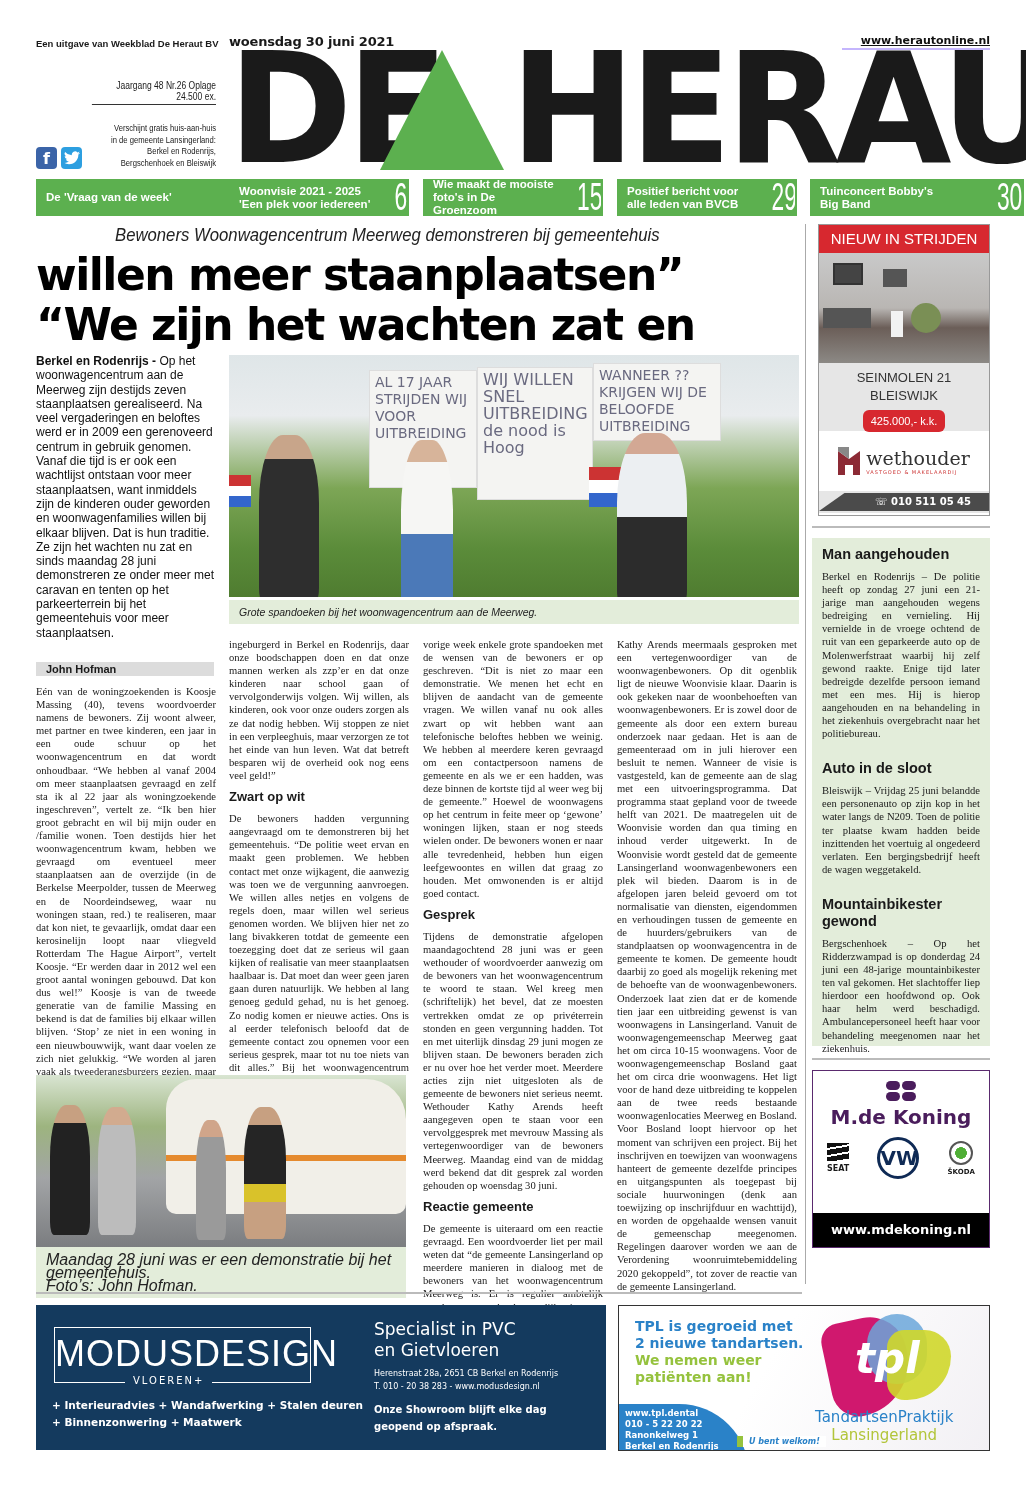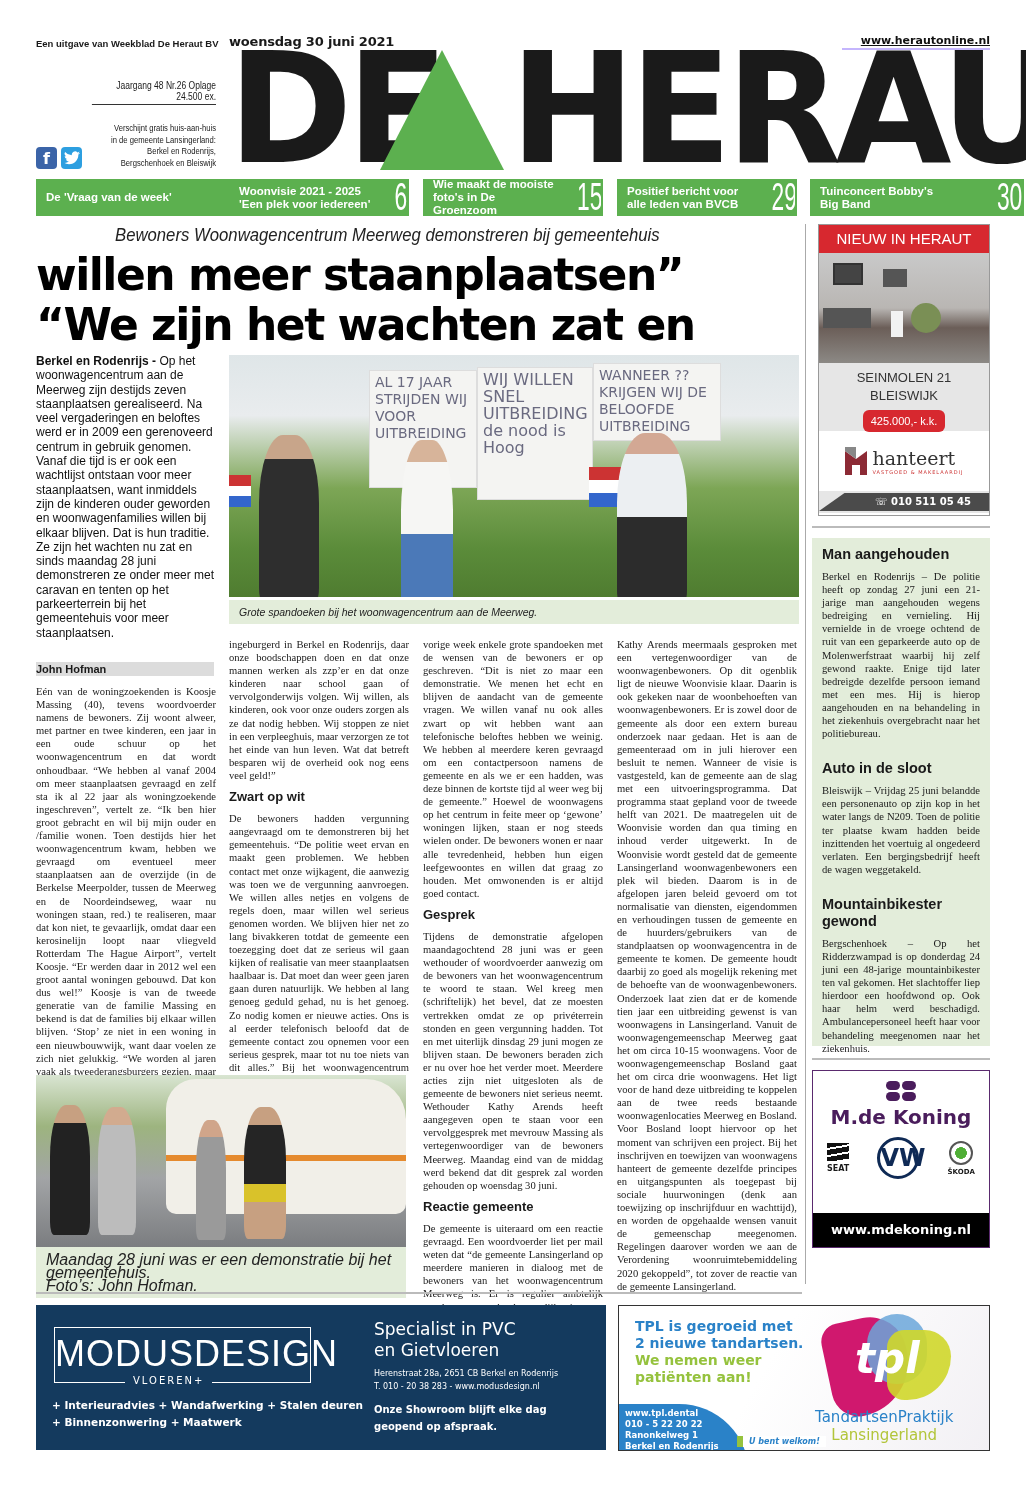--- a/index.html
+++ b/index.html
@@ -20,21 +20,21 @@
 .tri{position:absolute;left:152px;top:2px;width:0;height:0;border-left:62px solid transparent;border-right:62px solid transparent;border-bottom:120px solid #5cb04f}
 
 .teaser{top:179px;height:37px;background:#5cb04f;color:#fff;display:flex;align-items:center;justify-content:space-between;padding:0 0 0 10px;font-family:"Liberation Sans",sans-serif;font-weight:bold;font-size:11.5px;line-height:13px}
 .teaser .num{font-size:38px;font-weight:normal;line-height:37px;transform:scaleX(.6);transform-origin:right;margin-right:2px;height:37px;overflow:hidden}
 
 .kicker{left:115px;top:224px;font-style:italic;font-size:19px;font-family:"Liberation Sans",sans-serif;font-weight:normal;color:#222;transform:scaleX(.88);transform-origin:left}
 .headline{left:36px;top:250px;font-family:"DejaVu Sans",sans-serif;font-weight:900;font-size:44px;line-height:50px;letter-spacing:-1.5px;color:#000}
 
 .col{font-size:10.6px;line-height:13.1px;text-align:justify;hyphens:auto}
 .intro{left:36px;top:354px;width:180px;font-family:"Liberation Sans",sans-serif;font-size:12px;line-height:14.3px;color:#111}
-.byline{left:36px;top:662px;width:178px;height:14px;background:#dcdcdc;font-family:"Liberation Sans",sans-serif;font-weight:bold;font-size:11px;line-height:14px}
+.byline{left:36px;top:662px;width:178px;height:14px;background:#dcdcdc;font-family:"Liberation Sans",sans-serif;font-weight:bold;font-size:11px;padding-left:10px;line-height:14px}
 .subh{font-family:"Liberation Sans",sans-serif;font-weight:bold;font-size:13px;margin:8px 0 9px;text-align:left}
 p{margin:0}
 
 .photo1{left:229px;top:355px;width:570px;height:242px;background:linear-gradient(180deg,#dfe6e8 0%,#e9ecee 25%,#7da656 55%,#5b8c3a 80%,#4f7c30 100%);overflow:hidden}
 .banner{position:absolute;background:#f4f4f2;color:#6a6a80;font-family:"DejaVu Sans",sans-serif;font-size:14px;line-height:17px;padding:3px 5px;border:1px solid #ddd}
 .person{position:absolute;border-radius:40% 40% 10% 10%}
 .cap{background:#e3edda;font-style:italic;font-family:"Liberation Sans",sans-serif;font-size:10.5px;padding:6px 10px;color:#222}
 .photo2{left:36px;top:1075px;width:370px;height:172px;background:linear-gradient(180deg,#d9e5d2 0%,#9db47f 30%,#a2a4a6 60%,#7b7d80 100%);overflow:hidden}
 
 .adhouse{left:818px;top:224px;width:172px;height:292px;border:1px solid #999;background:#fff}
@@ -152,40 +152,40 @@
   <div class="person" style="left:160px;top:45px;width:30px;height:120px;background:linear-gradient(#d0a58a 14%,#9a9a9a 14%)"></div>
   <div class="person" style="left:208px;top:32px;width:42px;height:132px;background:linear-gradient(#c7a081 14%,#252525 14% 58%,#d9c22a 58% 72%,#c7a081 72%)"></div>
 </div>
 <div class="abs cap" style="left:36px;top:1247px;width:370px;font-size:16px;line-height:13px">
   <div>Maandag 28 juni was er een demonstratie bij het gemeentehuis.</div>
   <div>Foto’s: John Hofman.</div>
 </div>
 <div class="abs rule" style="left:36px;top:1292px;width:766px"></div>
 
 <div class="abs adhouse">
-  <div class="hdr">NIEUW IN HERAUT</div>
+  <div class="hdr">NIEUW IN STRIJDEN</div>
   <div class="img">
     <div style="position:absolute;left:14px;top:10px;width:30px;height:22px;background:#444;border:2px solid #333"></div>
     <div style="position:absolute;left:64px;top:16px;width:24px;height:18px;background:#555"></div>
     <div style="position:absolute;left:4px;top:55px;width:48px;height:20px;background:#555"></div>
     <div style="position:absolute;left:72px;top:58px;width:12px;height:26px;background:#f2f2f2"></div>
     <div style="position:absolute;left:92px;top:50px;width:30px;height:30px;background:#7a8f55;border-radius:50%"></div>
   </div>
   <div class="addr">
     <div>SEINMOLEN 21</div>
     <div>BLEISWIJK</div>
     <span class="price">425.000,- k.k.</span>
   </div>
   <div class="immob">
     <svg width="22" height="28" viewBox="0 0 22 28">
         <polygon points="0,4 11,12 22,4 22,28 15,28 15,18 7,18 7,28 0,28" fill="#8c2a35"></polygon>
         <polygon points="0,4 11,12 11,0 0,0" fill="#888"></polygon>
       </svg>
     <div>
-      <div style="font-family:'DejaVu Serif',serif;font-size:19px;color:#333">hanteert</div>
+      <div style="font-family:'DejaVu Serif',serif;font-size:19px;color:#333">wethouder</div>
       <div style="font-family:'DejaVu Sans',sans-serif;font-size:5px;color:#c33;letter-spacing:1px">VASTGOED &amp; MAKELAARDIJ</div>
     </div>
   </div>
   <div style="background:#e6e6e6;height:22px;padding-top:2px">
     <div class="phone"><span>☏ </span><span>010 511 05 45</span></div>
   </div>
 </div>
 <div class="abs rule" style="left:812px;top:526px;width:178px"></div>
 
 <div class="abs newsbox">
@@ -203,21 +203,21 @@
     <span style="height:9px;background:#4a1d5c;border-radius:5px"></span>
       <span style="height:9px;background:#4a1d5c;border-radius:5px"></span>
     <span style="height:9px;background:#4a1d5c;border-radius:5px"></span>
       <span style="height:9px;background:#4a1d5c;border-radius:5px"></span>
   </div>
   <div style="font-family:'DejaVu Sans',sans-serif;font-weight:bold;font-size:20px;color:#4a1d5c;margin-top:4px">M.de Koning</div>
   <div style="display:flex;justify-content:space-around;align-items:center;margin-top:8px">
     <div style="font-family:'DejaVu Sans',sans-serif;font-size:8px;font-weight:bold">
       <div style="width:22px;height:18px;margin:0 auto 3px;background:repeating-linear-gradient(170deg,#111 0 5px,#fff 5px 7px)"></div><span>SEAT</span>
     </div>
-    <div style="width:42px;height:42px;border:3px solid #0f2a55;border-radius:50%;font-family:'DejaVu Sans',sans-serif;font-weight:bold;color:#0f2a55;font-size:24px;line-height:36px">VW</div>
+    <div style="width:42px;height:42px;border:3px solid #0f2a55;border-radius:50%;font-family:'DejaVu Sans',sans-serif;font-weight:bold;color:#0f2a55;font-size:20px;line-height:36px">VW</div>
     <div style="font-family:'DejaVu Sans',sans-serif;font-size:7px;font-weight:bold">
       <div style="width:24px;height:24px;margin:0 auto 3px;border:2px solid #555;border-radius:50%;background:radial-gradient(#4fae36 40%,#fff 42%)"></div><span>ŠKODA</span>
     </div>
   </div>
   <div class="mk-bar">www.mdekoning.nl</div>
 </div>
 
 <div class="abs admodus">
   <div style="position:absolute;left:18px;top:22px;width:257px;height:56px;border:1.5px solid #fff;text-align:center">
     <div style="font-family:'Liberation Sans',sans-serif;font-size:36px;line-height:52px;letter-spacing:1px;font-weight:normal">MODUSDESIGN</div>

